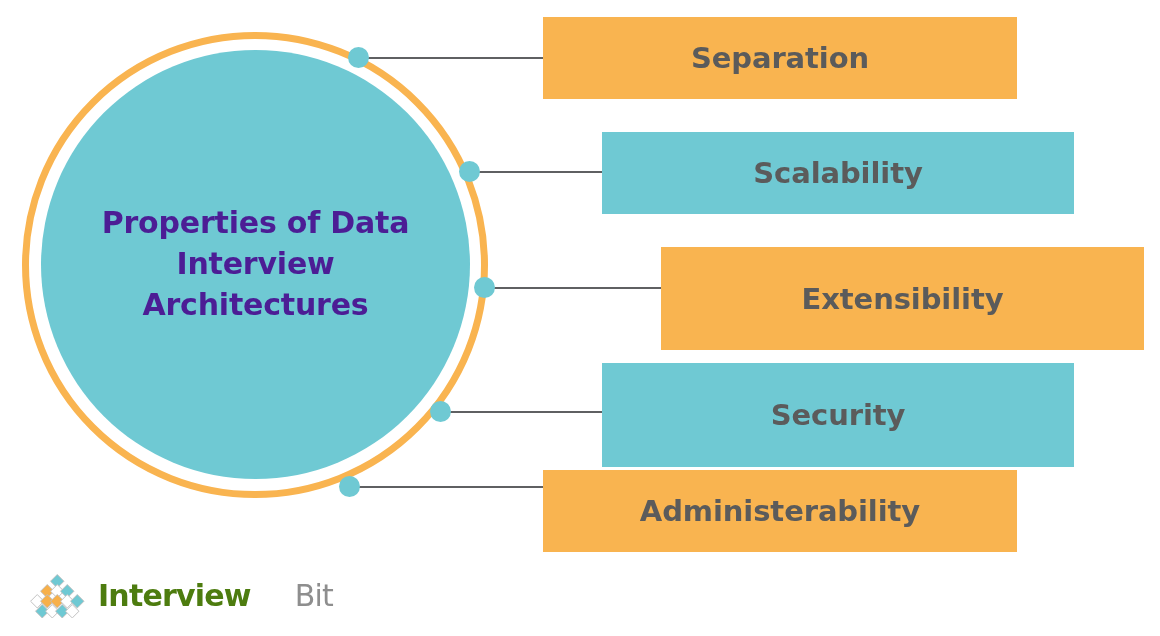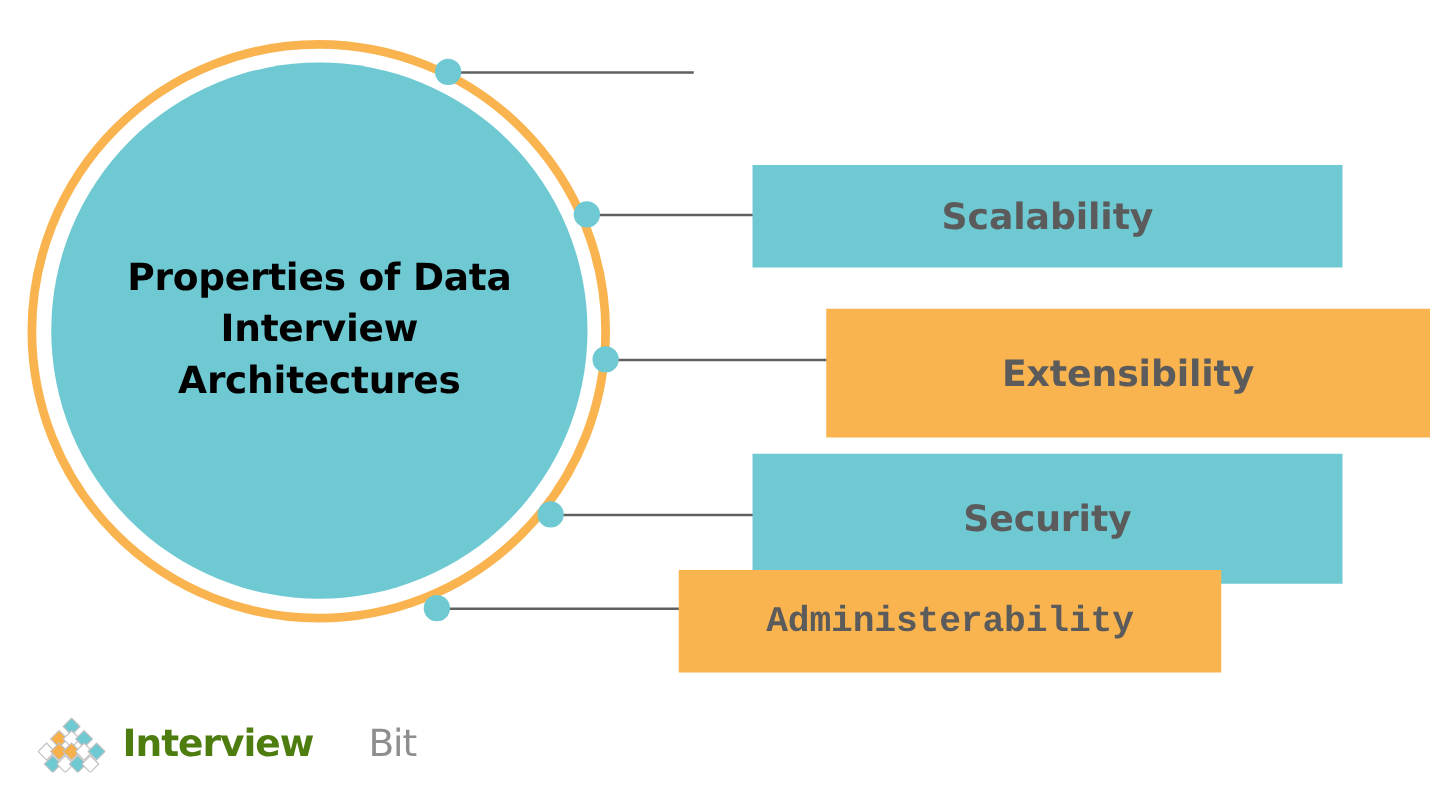--- a/index.html
+++ b/index.html
@@ -43,21 +43,21 @@
     top: 18px;
     width: 429px;
     height: 429px;
     border-radius: 50%;
     background: #6FC9D3;
     display: flex;
     align-items: center;
     justify-content: center;
   }
   .circle-label {
-    color: #000000;
+    color: #4c1d95;
     font-size: 30px;
     font-weight: bold;
     line-height: 1.36;
     text-align: center;
     letter-spacing: -0.2px;
     width: 330px;
     user-select: none;
   }
 
   
@@ -144,34 +144,37 @@
       </div>
     </div>
   </div>
 
   <div class="dot" style="left:348px; top:47px;"></div>
   <div class="dot" style="left:459px; top:161px;"></div>
   <div class="dot" style="left:474px; top:277px;"></div>
   <div class="dot" style="left:430px; top:401px;"></div>
   <div class="dot" style="left:339px; top:476px;"></div>
 
+  <div class="bar orange" style="left:543px; top:17px; width:474px; height:82px;">
+    <span class="bar-label">Separation</span>
+  </div>
 
   <div class="bar teal" style="left:602px; top:132px; width:472px; height:82px;">
     <span class="bar-label">Scalability</span>
   </div>
 
   <div class="bar orange" style="left:661px; top:247px; width:483px; height:103px;">
     <span class="bar-label">Extensibility</span>
   </div>
 
   <div class="bar teal" style="left:602px; top:363px; width:472px; height:104px;">
     <span class="bar-label">Security</span>
   </div>
 
-  <div class="bar orange" style="left:543px; top:456px; width:434px; height:82px;font-family:Liberation Mono, monospace;">
+  <div class="bar orange" style="left:543px; top:470px; width:474px; height:82px;">
     <span class="bar-label">Administerability</span>
   </div>
 
   <div class="logo">
     <div class="logo-mark">
       <svg width="58" height="44" viewBox="0 0 58 44" xmlns="http://www.w3.org/2000/svg">
         <g stroke="#BFBFBF" stroke-width="0.9">
 
           <rect x="24.5" y="2.5" width="9.5" height="9.5" transform="rotate(45 29.25 7.25)" fill="#6FC9D3"></rect>
 

